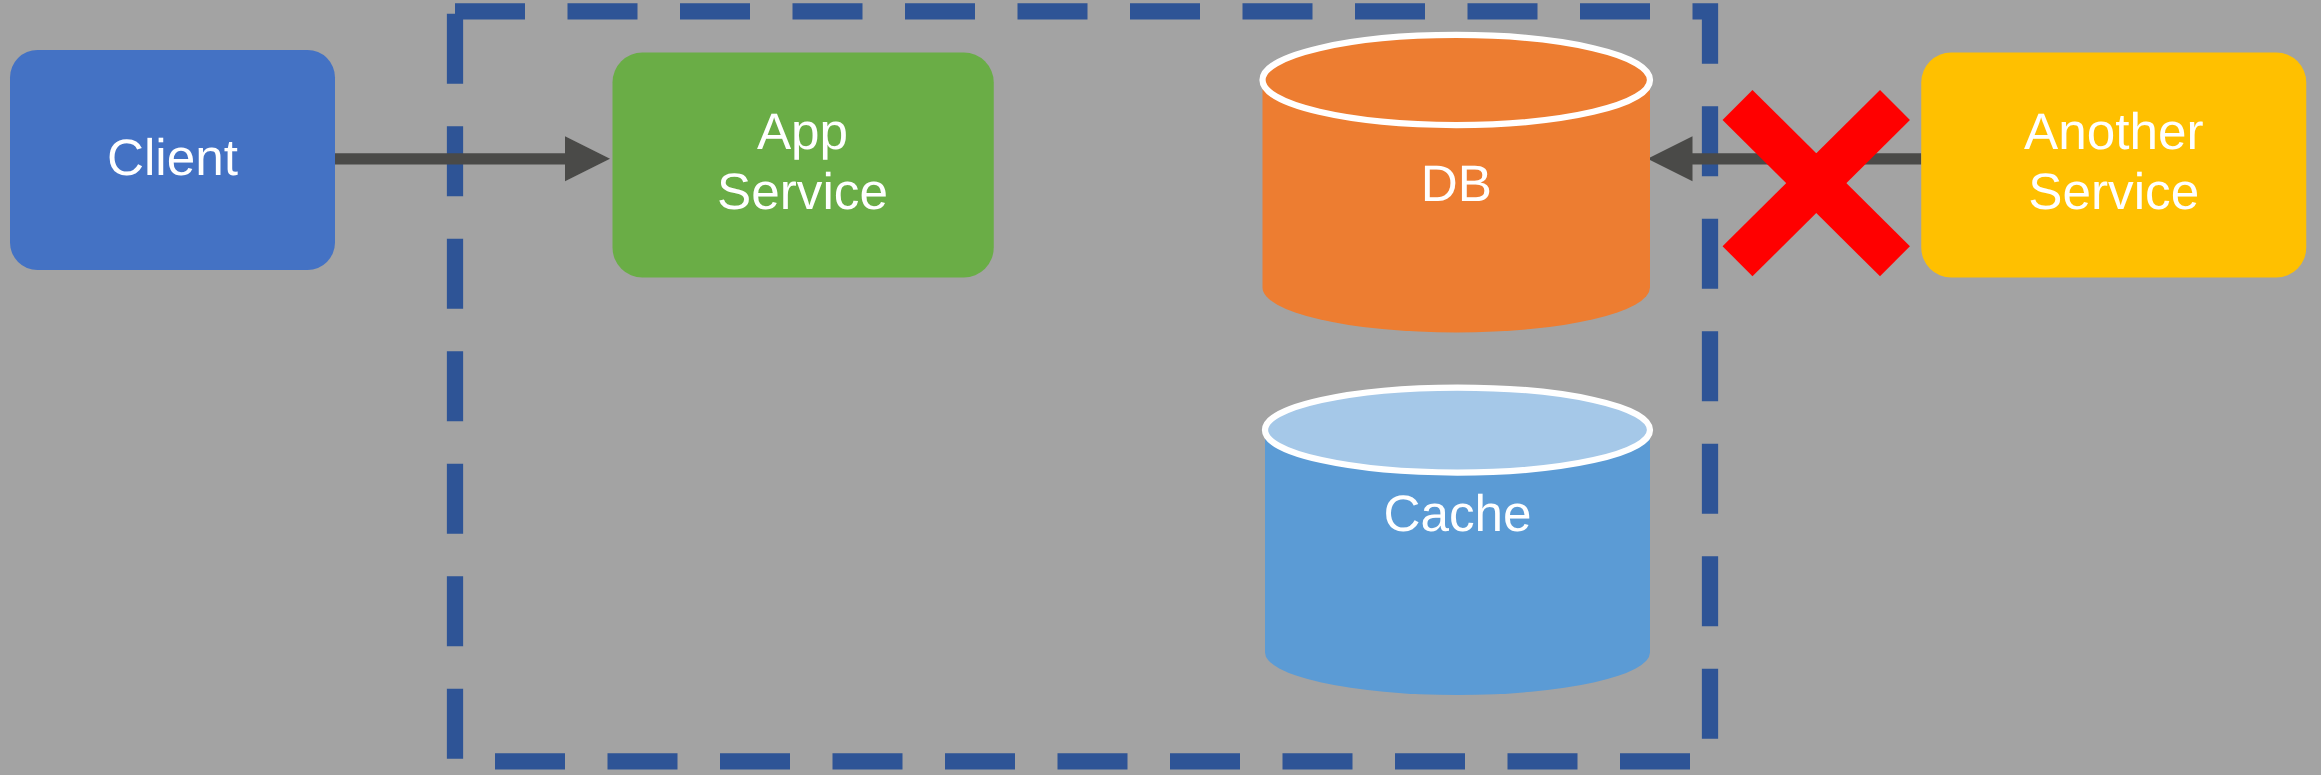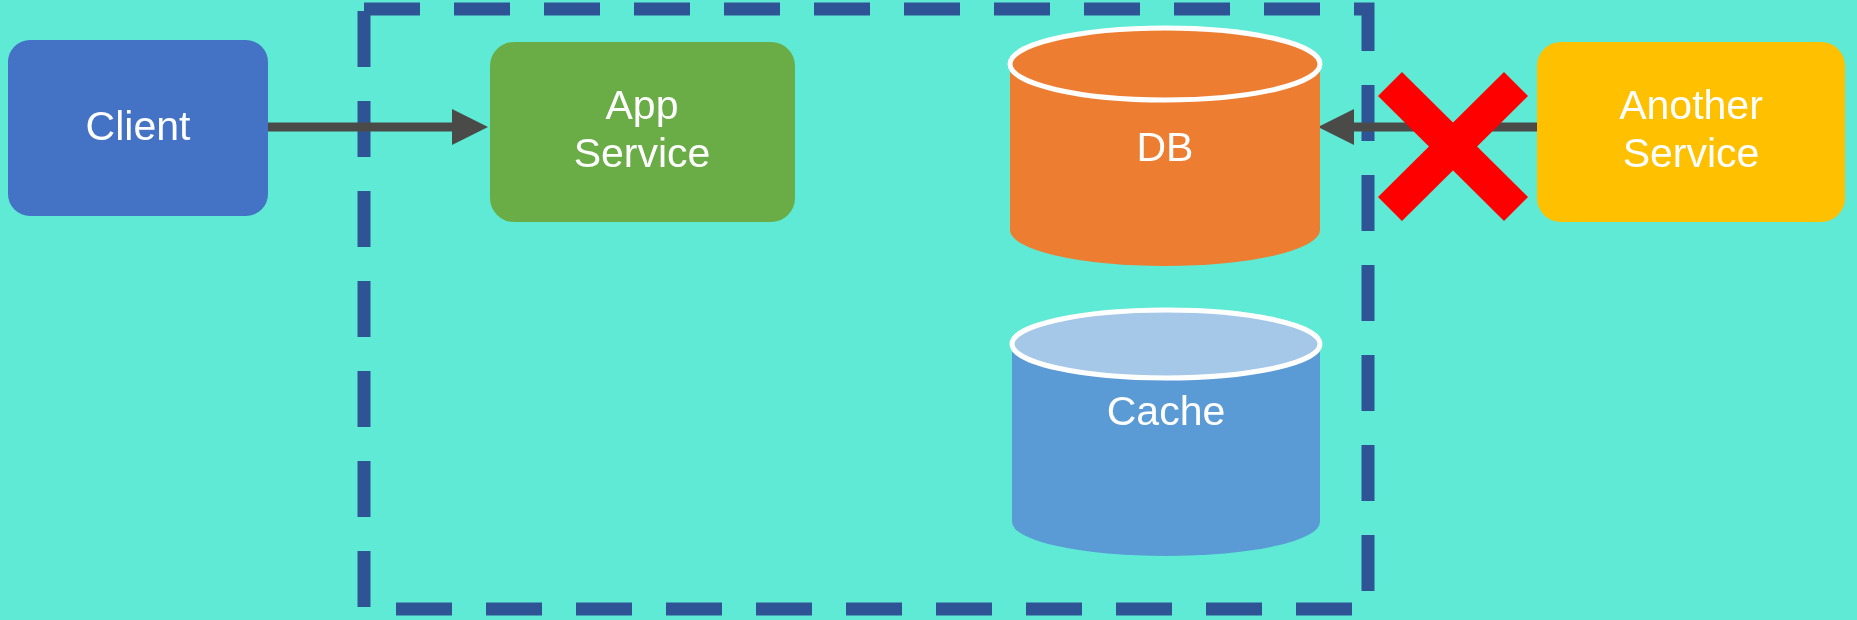--- a/index.html
+++ b/index.html
@@ -7,21 +7,21 @@
     padding: 0;
     background: #ffffff;
   }
   body {
     font-family: "Liberation Sans", sans-serif;
   }
   #canvas {
     position: relative;
     width: 1857px;
     height: 620px;
-    background: #5eead4;
+    background: #a3a3a3;
     overflow: hidden;
   }
   #diagram-svg {
     position: absolute;
     left: 0;
     top: 0;
     width: 1857px;
     height: 620px;
   }
   .node-label {

